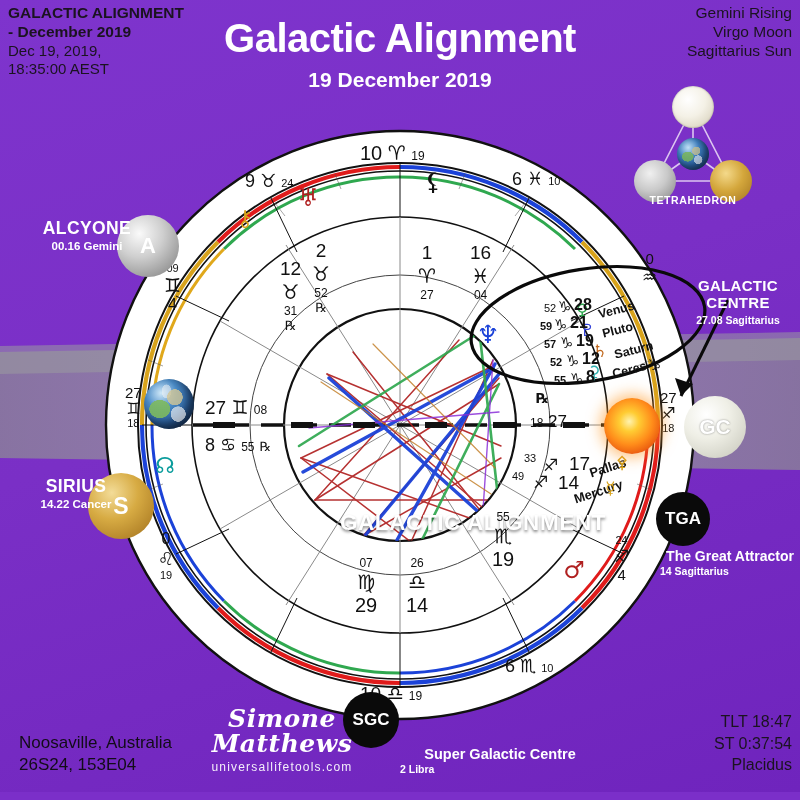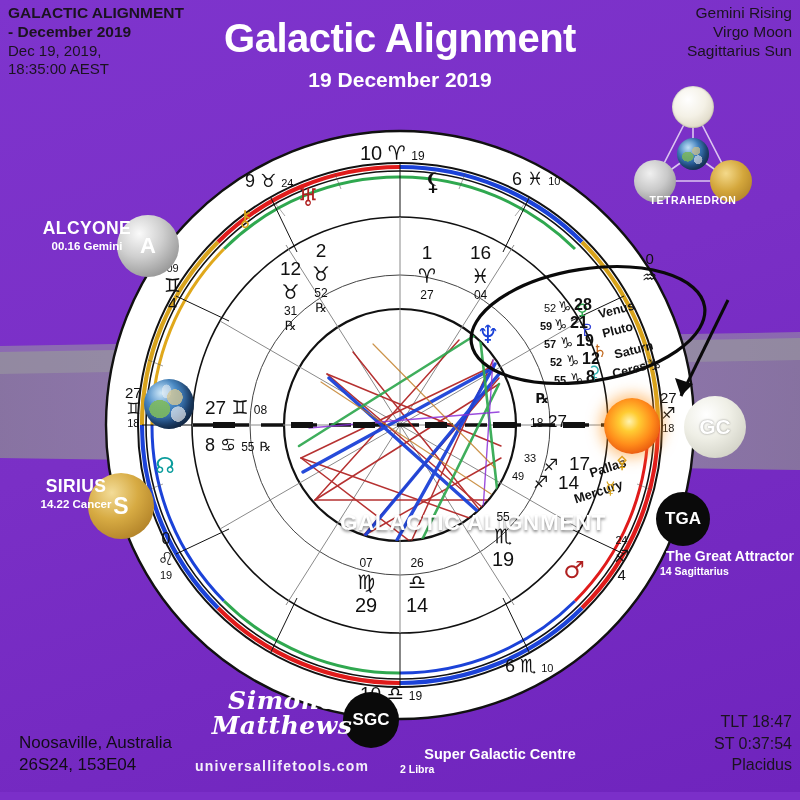--- a/index.html
+++ b/index.html
@@ -103,21 +103,21 @@
 
   
   #cluster{position:absolute;left:536px;top:300px;width:160px;height:100px;
     color:#111;font-weight:700;}
   #cluster .pl{position:absolute;font-size:12.5px;}
 
   
   #sig{position:absolute;left:192px;bottom:18px;width:180px;text-align:center;color:#fff;}
   #sig .nm{font-family:"DejaVu Serif", serif;font-style:italic;font-size:25px;
     font-weight:700;letter-spacing:.5px;line-height:1;}
-  #sig .u{font-size:14px;letter-spacing:1.2px;margin-top:20px;opacity:.92;font-weight:bold;}
+  #sig .u{font-size:12px;letter-spacing:1.2px;margin-top:4px;opacity:.92;}
 </style>
 </head>
 <body>
 
 <div id="stage">
 
   <svg width="800" height="800" style="position:absolute;left:0;top:0;">
     <defs>
       <linearGradient id="bandg" x1="0" y1="0" x2="1" y2="0">
         <stop offset="0" stop-color="#8d8d93" stop-opacity="0.72"></stop>
@@ -508,20 +508,24 @@
   <div class="ball" id="ball-sun"></div>
 
   <div class="lbl" id="alcyone">
     <div class="nm">ALCYONE</div>
     <div class="sub">00.16  Gemini</div>
   </div>
   <div class="lbl" id="sirius">
     <div class="nm">SIRIUS</div>
     <div class="sub">14.22  Cancer</div>
   </div>
+  <div class="lbl" id="gcentre">
+    <div class="nm">GALACTIC CENTRE</div>
+    <div class="sub">27.08 Sagittarius</div>
+  </div>
   <div class="lbl" id="tga">
     <div class="nm">The Great Attractor</div>
     <div class="sub">14 Sagittarius</div>
   </div>
   <div class="lbl" id="sgcl">
     <div class="nm">Super Galactic Centre</div>
     <div class="sub">2  Libra</div>
   </div>
 
   <div class="corner" id="bl">

